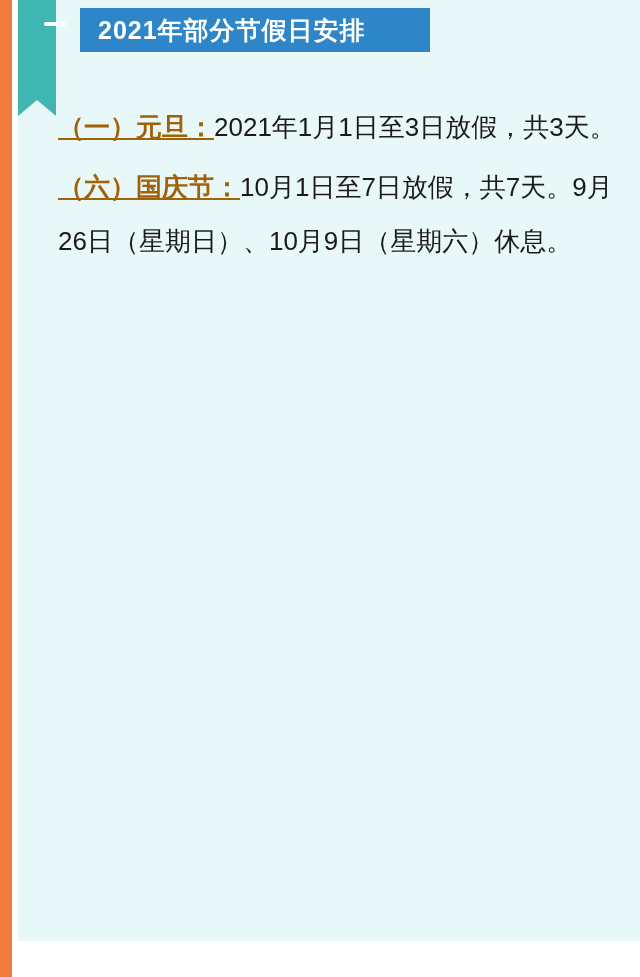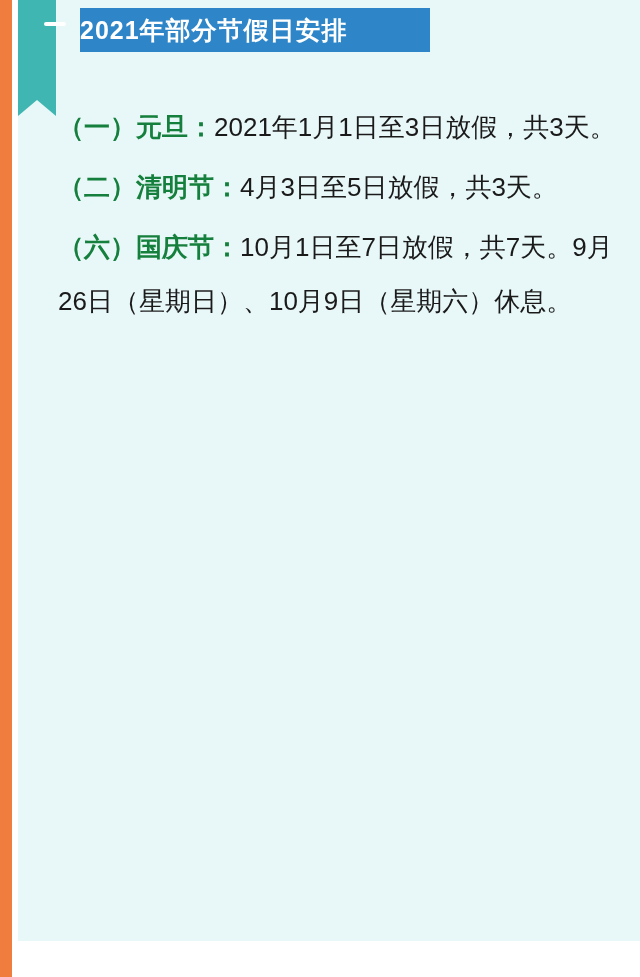--- a/index.html
+++ b/index.html
@@ -75,20 +75,21 @@
   .header-bar {
     position: absolute;
     left: 80px;
     top: 8px;
     width: 350px;
     height: 44px;
     background: #2e86c8;
     display: flex;
     align-items: center;
     box-sizing: border-box;
+    padding-left: 18px;
   }
   .header-title {
     color: #ffffff;
     font-size: 25px;
     font-weight: bold;
     letter-spacing: 1px;
     line-height: 44px;
     white-space: nowrap;
   }
 
@@ -102,22 +103,23 @@
 
   .para {
     font-size: 26px;
     line-height: 54px;
     color: #1a1a1a;
     margin: 0 0 6px 0;
     text-align: left;
     word-break: break-all;
   }
   .label {
-    color: #15803d;
+    color: #a16207;
     font-weight: bold;
+    text-decoration: underline;
   }
 
   
   .bottom-strip {
     position: absolute;
     left: 0;
     bottom: 0;
     width: 640px;
     height: 36px;
     background: #ffffff;
@@ -146,23 +148,20 @@
   <div class="header-bar">
     <span class="header-title">2021年部分节假日安排</span>
   </div>
 
   <div class="content">
 
     <p class="para">
       <span class="label">（一）元旦：</span><span>2021年1月1日至3日放假，共3天。</span>
     </p>
 
-    <p class="para">
-      <span class="label">（二）清明节：</span><span>4月3日至5日放假，共3天。</span>
-    </p>
 
 
 
 
     <p class="para">
       <span class="label">（六）国庆节：</span><span>10月1日至7日放假，共7天。9月26日（星期日）、10月9日（星期六）休息。</span>
     </p>
 
   </div>
 

